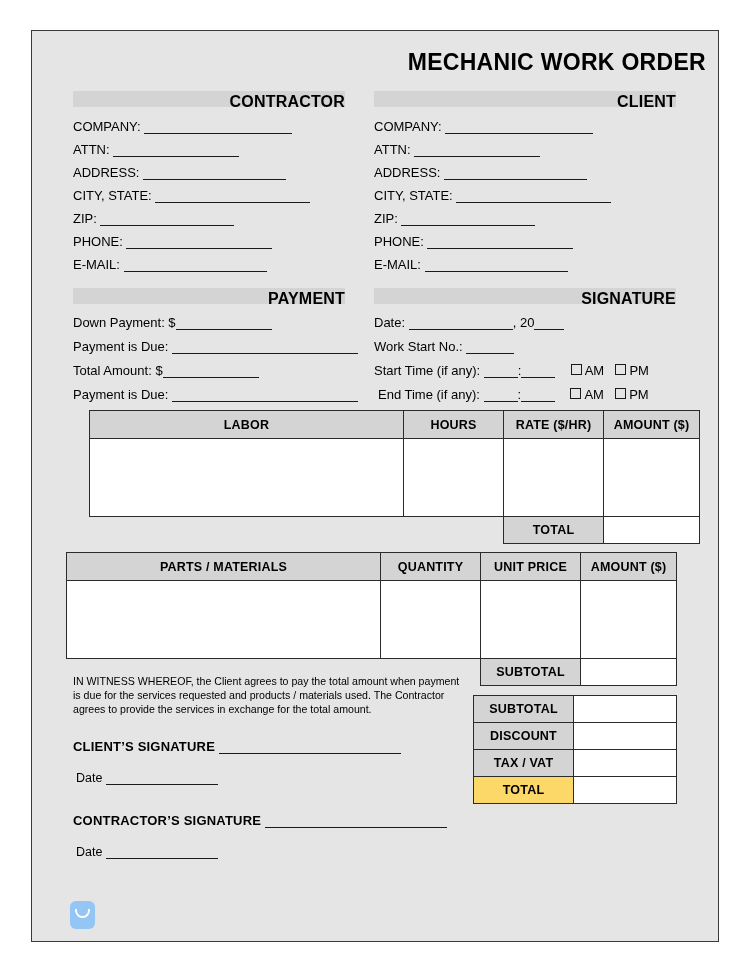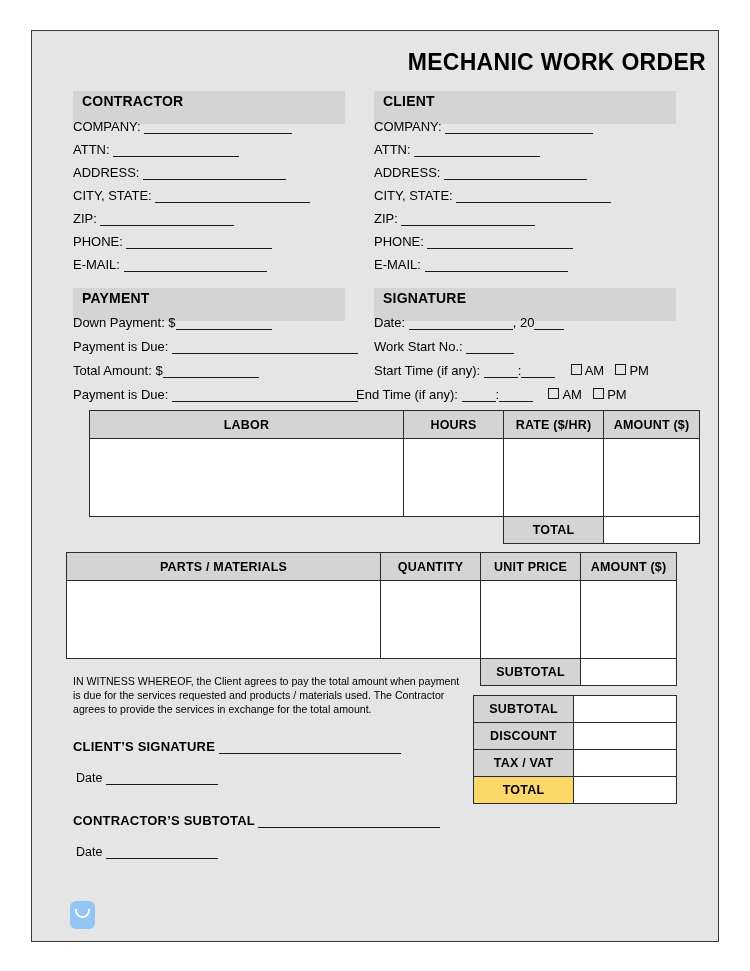--- a/index.html
+++ b/index.html
@@ -37,27 +37,28 @@
     font-size: 23px;
     font-weight: bold;
     letter-spacing: 0.3px;
     white-space: nowrap;
   }
 
   
   .band {
     position: absolute;
     background: #d4d4d4;
-    height: 33px;
+    height: 16px;
     line-height: 21px;
-    font-size: 14px;
+    font-size: 16px;
     font-weight: bold;
     padding-left: 9px;
     box-sizing: border-box;
     letter-spacing: 0.2px;
+    text-align: right;
   }
 
   
   .field {
     position: absolute;
     font-size: 13px;
     white-space: nowrap;
     line-height: 14px;
   }
   .field .lbl { }
@@ -271,21 +272,21 @@
     <span class="rule" style="width:48px"></span>
   </div>
   <div class="field" style="left:342px; top:333px;">
     <span class="lbl">Start Time (if any):</span>
     <span class="rule" style="width:34px"></span><span class="lbl">:</span><span class="rule" style="width:34px"></span>
     <span style="display:inline-block;width:8px"></span>
     <span class="cbox"></span><span>AM</span>
     <span style="display:inline-block;width:4px"></span>
     <span class="cbox"></span><span>PM</span>
   </div>
-  <div class="field" style="left:324px; top:357px;">
+  <div class="field" style="left:346px; top:357px;">
     <span class="lbl">End Time (if any):</span>
     <span class="rule" style="width:34px"></span><span class="lbl">:</span><span class="rule" style="width:34px"></span>
     <span style="display:inline-block;width:8px"></span>
     <span class="cbox"></span><span>AM</span>
     <span style="display:inline-block;width:4px"></span>
     <span class="cbox"></span><span>PM</span>
   </div>
 
   <table class="tbl" style="left:34px; top:379px; width:610px;margin-left:23px;">
     <colgroup>
@@ -375,21 +376,21 @@
   <div class="sig-label" style="left:41px; top:708px;">
     <span>CLIENT’S SIGNATURE</span>
     <span class="rule" style="width:182px"></span>
   </div>
   <div class="date-line" style="left:44px; top:740px;">
     <span>Date</span>
     <span class="rule" style="width:112px"></span>
   </div>
 
   <div class="sig-label" style="left:41px; top:782px;">
-    <span>CONTRACTOR’S SUBTOTAL</span>
+    <span>CONTRACTOR’S SIGNATURE</span>
     <span class="rule" style="width:182px"></span>
   </div>
   <div class="date-line" style="left:44px; top:814px;">
     <span>Date</span>
     <span class="rule" style="width:112px"></span>
   </div>
 
   <div class="logo"></div>
 
 </div>

